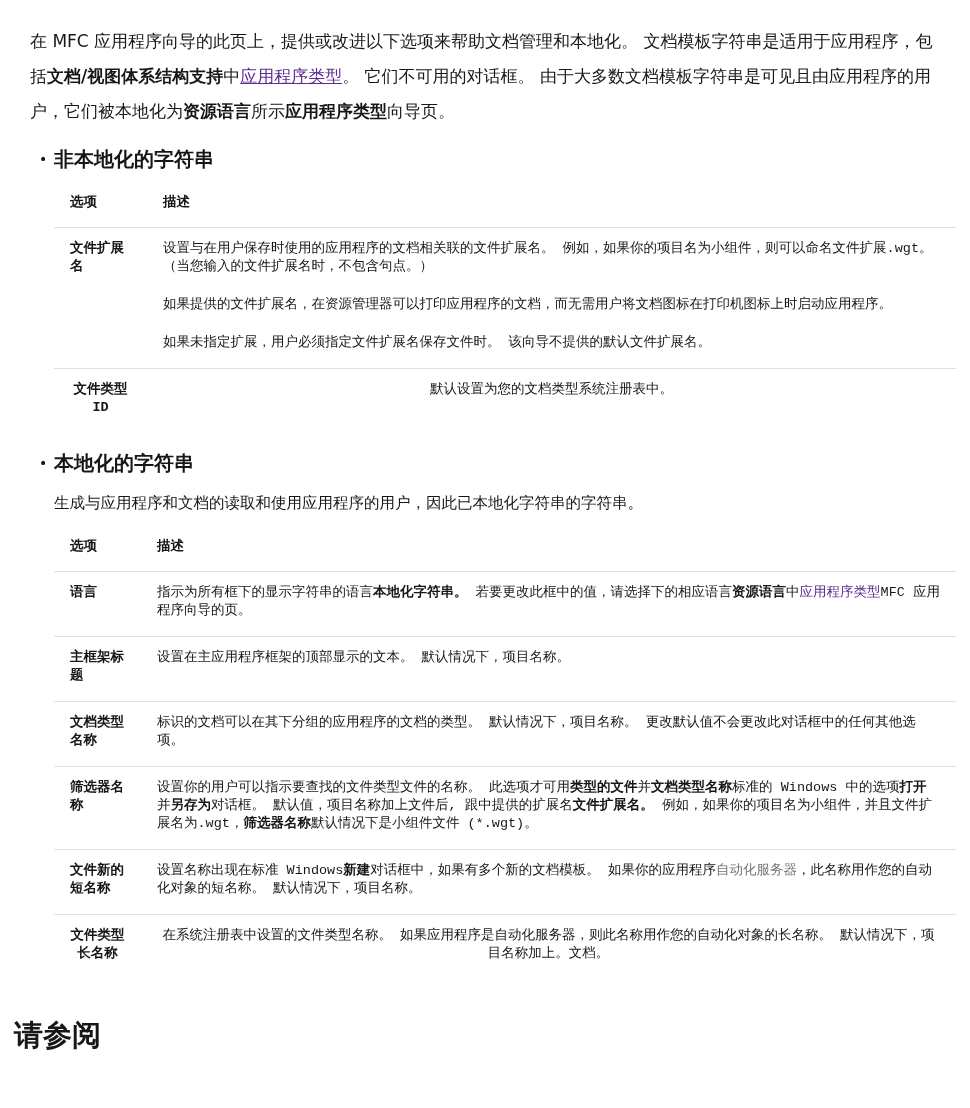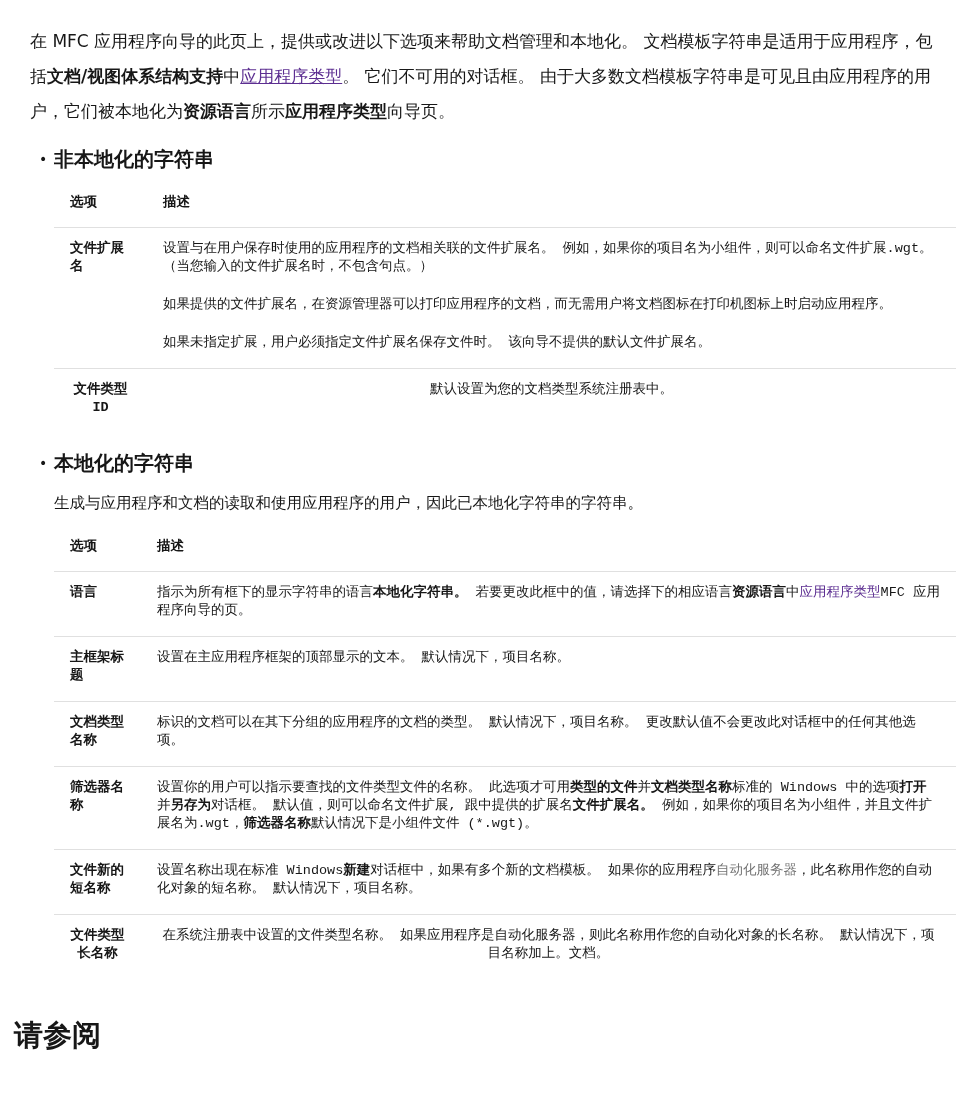--- a/index.html
+++ b/index.html
@@ -94,21 +94,21 @@
             </tr>
             <tr>
               <td class="opt">文档类型名称</td>
               <td class="desc">
                 <p><span>标识的文档可以在其下分组的应用程序的文档的类型。 默认情况下，项目名称。 更改默认值不会更改此对话框中的任何其他选项。</span></p>
               </td>
             </tr>
             <tr>
               <td class="opt">筛选器名称</td>
               <td class="desc">
-                <p><span>设置你的用户可以指示要查找的文件类型文件的名称。 此选项才可用</span><b>类型的文件</b><span>并</span><b>文档类型名称</b><span>标准的 Windows 中的选项</span><b>打开</b><span>并</span><b>另存为</b><span>对话框。 默认值，则可以命名文件扩展, 跟中提供的扩展名</span><b>文件扩展名。</b><span> 例如，如果你的项目名为小组件，并且文件扩展名为.wgt，</span><b>筛选器名称</b><span>默认情况下是小组件文件 (*.wgt)。</span></p>
+                <p><span>设置你的用户可以指示要查找的文件类型文件的名称。 此选项才可用</span><b>类型的文件</b><span>并</span><b>文档类型名称</b><span>标准的 Windows 中的选项</span><b>打开</b><span>并</span><b>另存为</b><span>对话框。 默认值，项目名称加上文件后, 跟中提供的扩展名</span><b>文件扩展名。</b><span> 例如，如果你的项目名为小组件，并且文件扩展名为.wgt，</span><b>筛选器名称</b><span>默认情况下是小组件文件 (*.wgt)。</span></p>
               </td>
             </tr>
             <tr>
               <td class="opt">文件新的短名称</td>
               <td class="desc">
                 <p><span>设置名称出现在标准 Windows</span><b>新建</b><span>对话框中，如果有多个新的文档模板。 如果你的应用程序</span><a class="lnk-blue" href="#">自动化服务器</a><span>，此名称用作您的自动化对象的短名称。 默认情况下，项目名称。</span></p>
               </td>
             </tr>
             <tr>
               <td class="opt">文件类型长名称</td>

